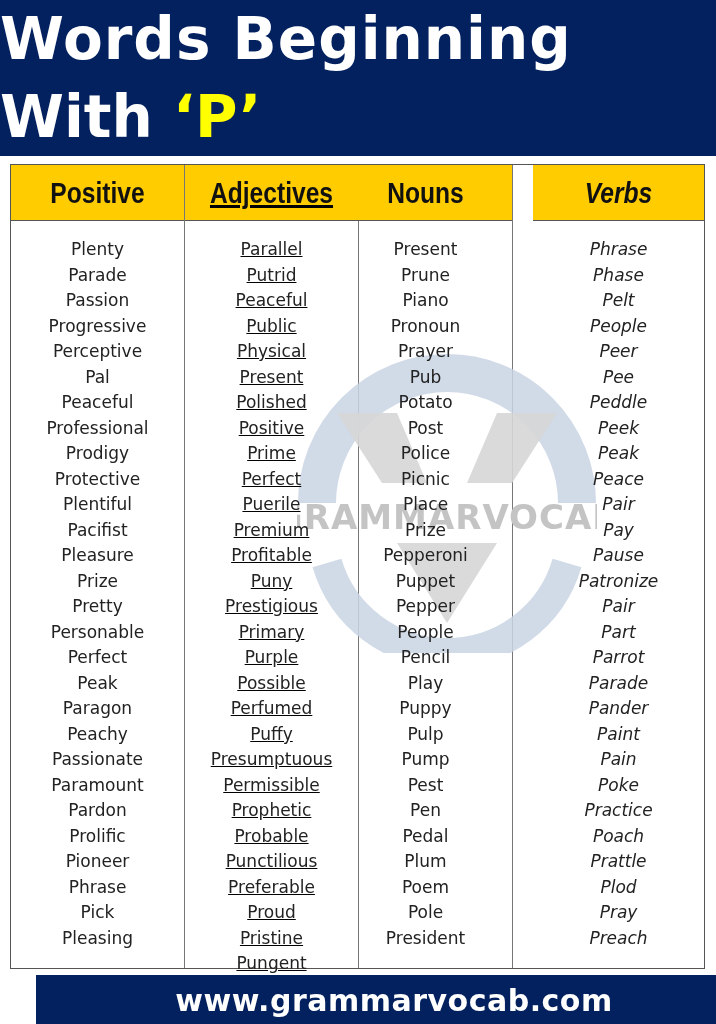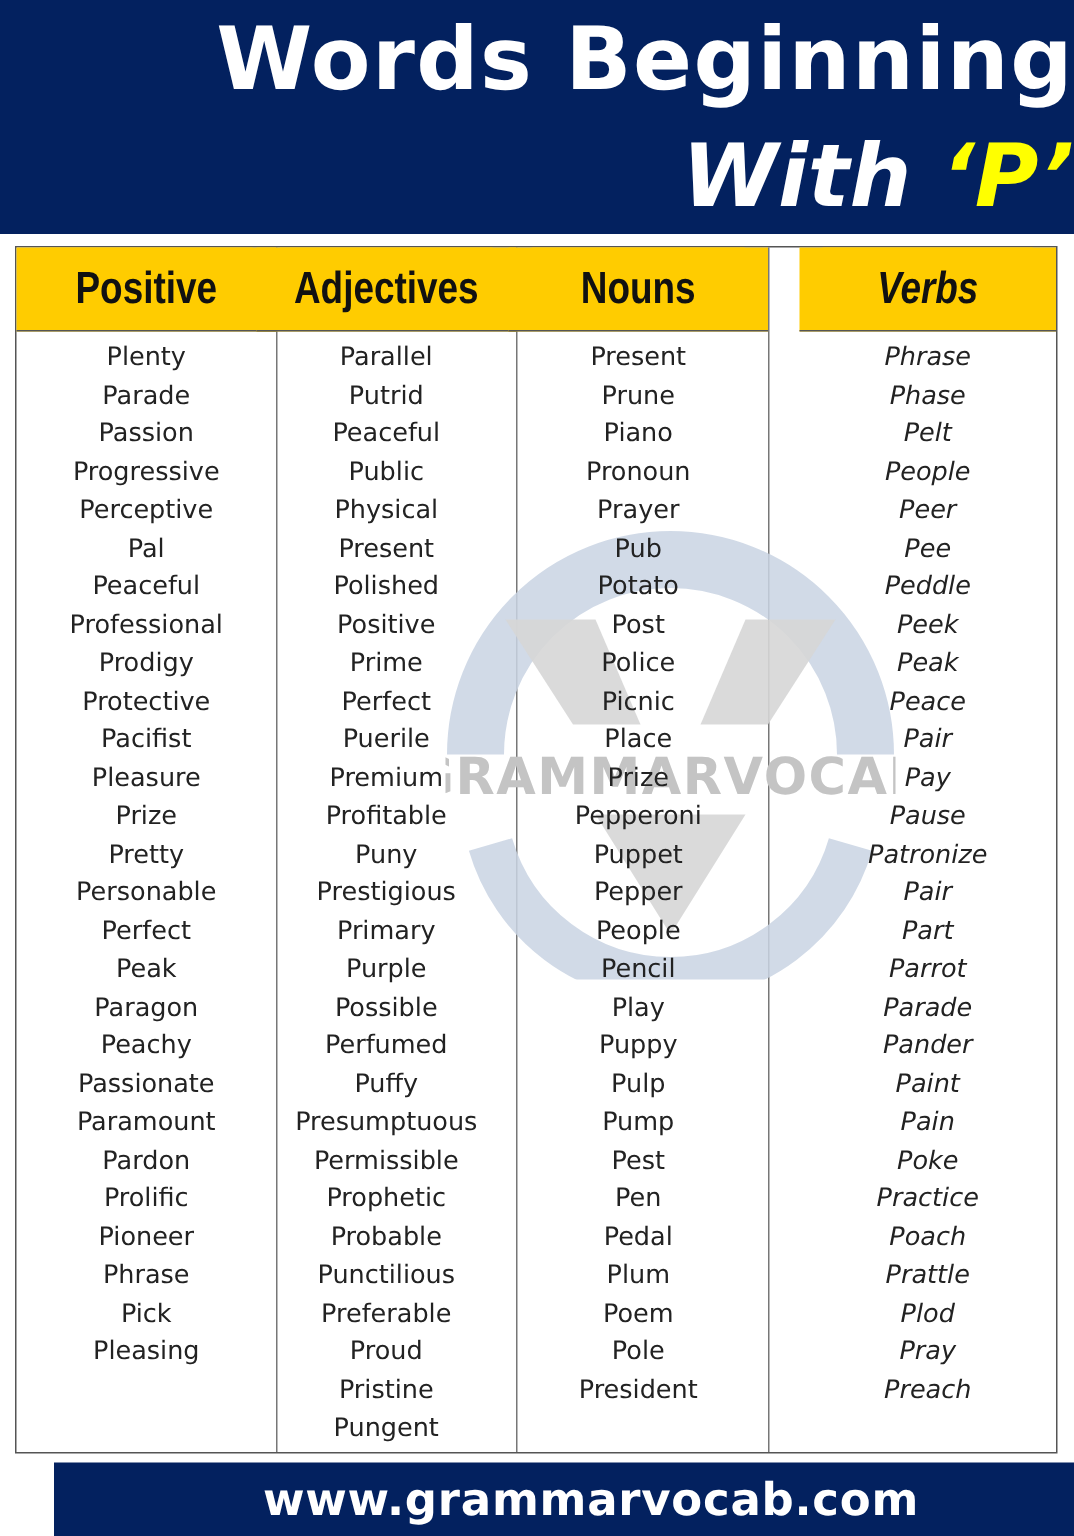--- a/index.html
+++ b/index.html
@@ -1,27 +1,27 @@
 <!DOCTYPE html>
 <html><head>
 <meta charset="utf-8">
 <style>
   html,body{margin:0;padding:0;}
   body{width:716px;height:1024px;background:#ffffff;position:relative;overflow:hidden;font-family:"Liberation Sans",sans-serif;}
-  .header{position:absolute;left:0;top:0;width:716px;height:156px;background:#03215f;text-align:right;color:#fff;}
+  .header{position:absolute;left:0;top:0;width:716px;height:156px;background:#03215f;text-align:left;color:#fff;}
   .title-line1{position:absolute;left:0;width:716px;top:4px;font-family:"DejaVu Sans",sans-serif;font-weight:bold;font-size:58px;letter-spacing:1px;line-height:70px;}
-  .title-line2{position:absolute;left:0;width:716px;top:82px;font-family:"DejaVu Sans",sans-serif;font-weight:bold;font-size:58px;line-height:70px;font-style:italic;}
+  .title-line2{position:absolute;left:0;width:716px;top:82px;font-family:"DejaVu Sans",sans-serif;font-weight:bold;font-size:58px;line-height:70px;}
   .title-line2 .accent{color:#ffff00;}
   .table-wrap{position:absolute;left:10px;top:164px;width:695px;height:805px;border:1.5px solid #555;box-sizing:border-box;}
   .col{position:absolute;top:0;height:100%;box-sizing:border-box;border-right:1.5px solid #777;}
   .col:last-child{border-right:none;}
   .col-head{height:55px;background:#ffcc00;border-bottom:1.5px solid #555;display:flex;align-items:center;justify-content:center;font-family:"Liberation Sans",sans-serif;font-weight:bold;font-size:30px;color:#111;transform:scaleX(0.82);}
   .col-head-wrap{height:55px;background:#ffcc00;border-bottom:1.5px solid #555;}
   .col-head-wrap .col-head{border:none;}
-  .words{padding-top:5px;text-align:center;position:relative;z-index:2;}
+  .words{padding-top:16px;text-align:center;position:relative;z-index:2;}
   .word{font-family:"DejaVu Sans",sans-serif;font-size:17px;color:#222;line-height:25.5px;height:25.5px;}
   .watermark{position:absolute;left:296px;top:352px;width:300px;height:300px;z-index:1;pointer-events:none;}
   .footer{position:absolute;left:0;top:975px;width:716px;height:49px;background:#03215f;color:#fff;text-align:center;font-family:"DejaVu Sans",sans-serif;font-weight:bold;font-size:30px;line-height:52px;letter-spacing:0.5px;margin-left:36px;}
 </style>
 </head>
 <body>
 
 <div class="header">
   <div class="title-line1">Words Beginning</div>
   <div class="title-line2">
@@ -47,40 +47,41 @@
         <div class="word">Plenty</div>
         <div class="word">Parade</div>
         <div class="word">Passion</div>
         <div class="word">Progressive</div>
         <div class="word">Perceptive</div>
         <div class="word">Pal</div>
         <div class="word">Peaceful</div>
         <div class="word">Professional</div>
         <div class="word">Prodigy</div>
         <div class="word">Protective</div>
+        <div class="word">Plentiful</div>
         <div class="word">Pacifist</div>
         <div class="word">Pleasure</div>
         <div class="word">Prize</div>
         <div class="word">Pretty</div>
         <div class="word">Personable</div>
         <div class="word">Perfect</div>
         <div class="word">Peak</div>
         <div class="word">Paragon</div>
         <div class="word">Peachy</div>
         <div class="word">Passionate</div>
         <div class="word">Paramount</div>
         <div class="word">Pardon</div>
         <div class="word">Prolific</div>
         <div class="word">Pioneer</div>
         <div class="word">Phrase</div>
         <div class="word">Pick</div>
         <div class="word">Pleasing</div>
       </div>
   </div>
-  <div class="col" style="left:160px;width:174px;">
+  <div class="col" style="left:174px;width:174px;text-decoration:underline;">
     <div class="col-head-wrap">
         <div class="col-head">Adjectives</div>
       </div>
     <div class="words" id="col1">
         <div class="word">Parallel</div>
         <div class="word">Putrid</div>
         <div class="word">Peaceful</div>
         <div class="word">Public</div>
         <div class="word">Physical</div>
         <div class="word">Present</div>

